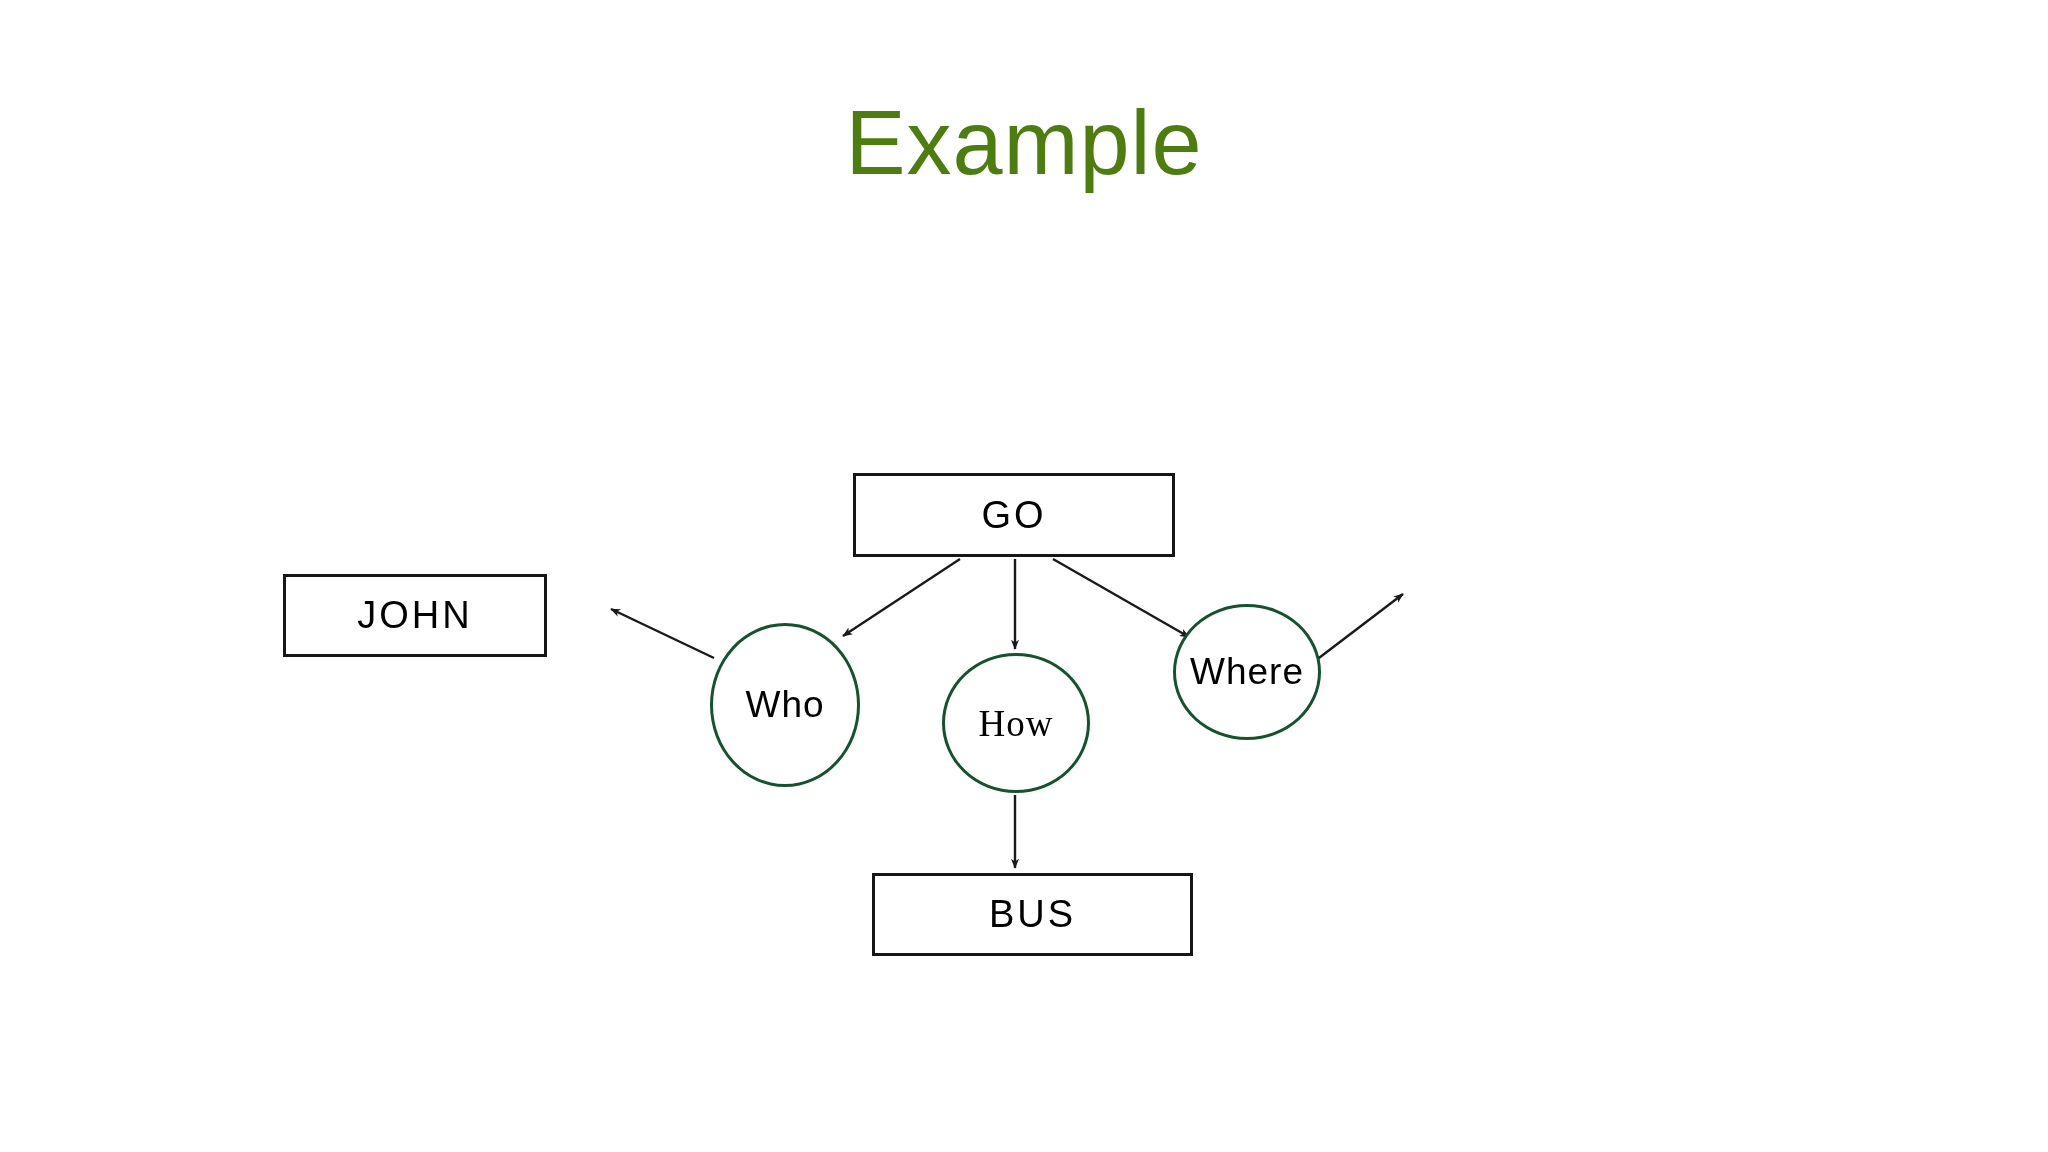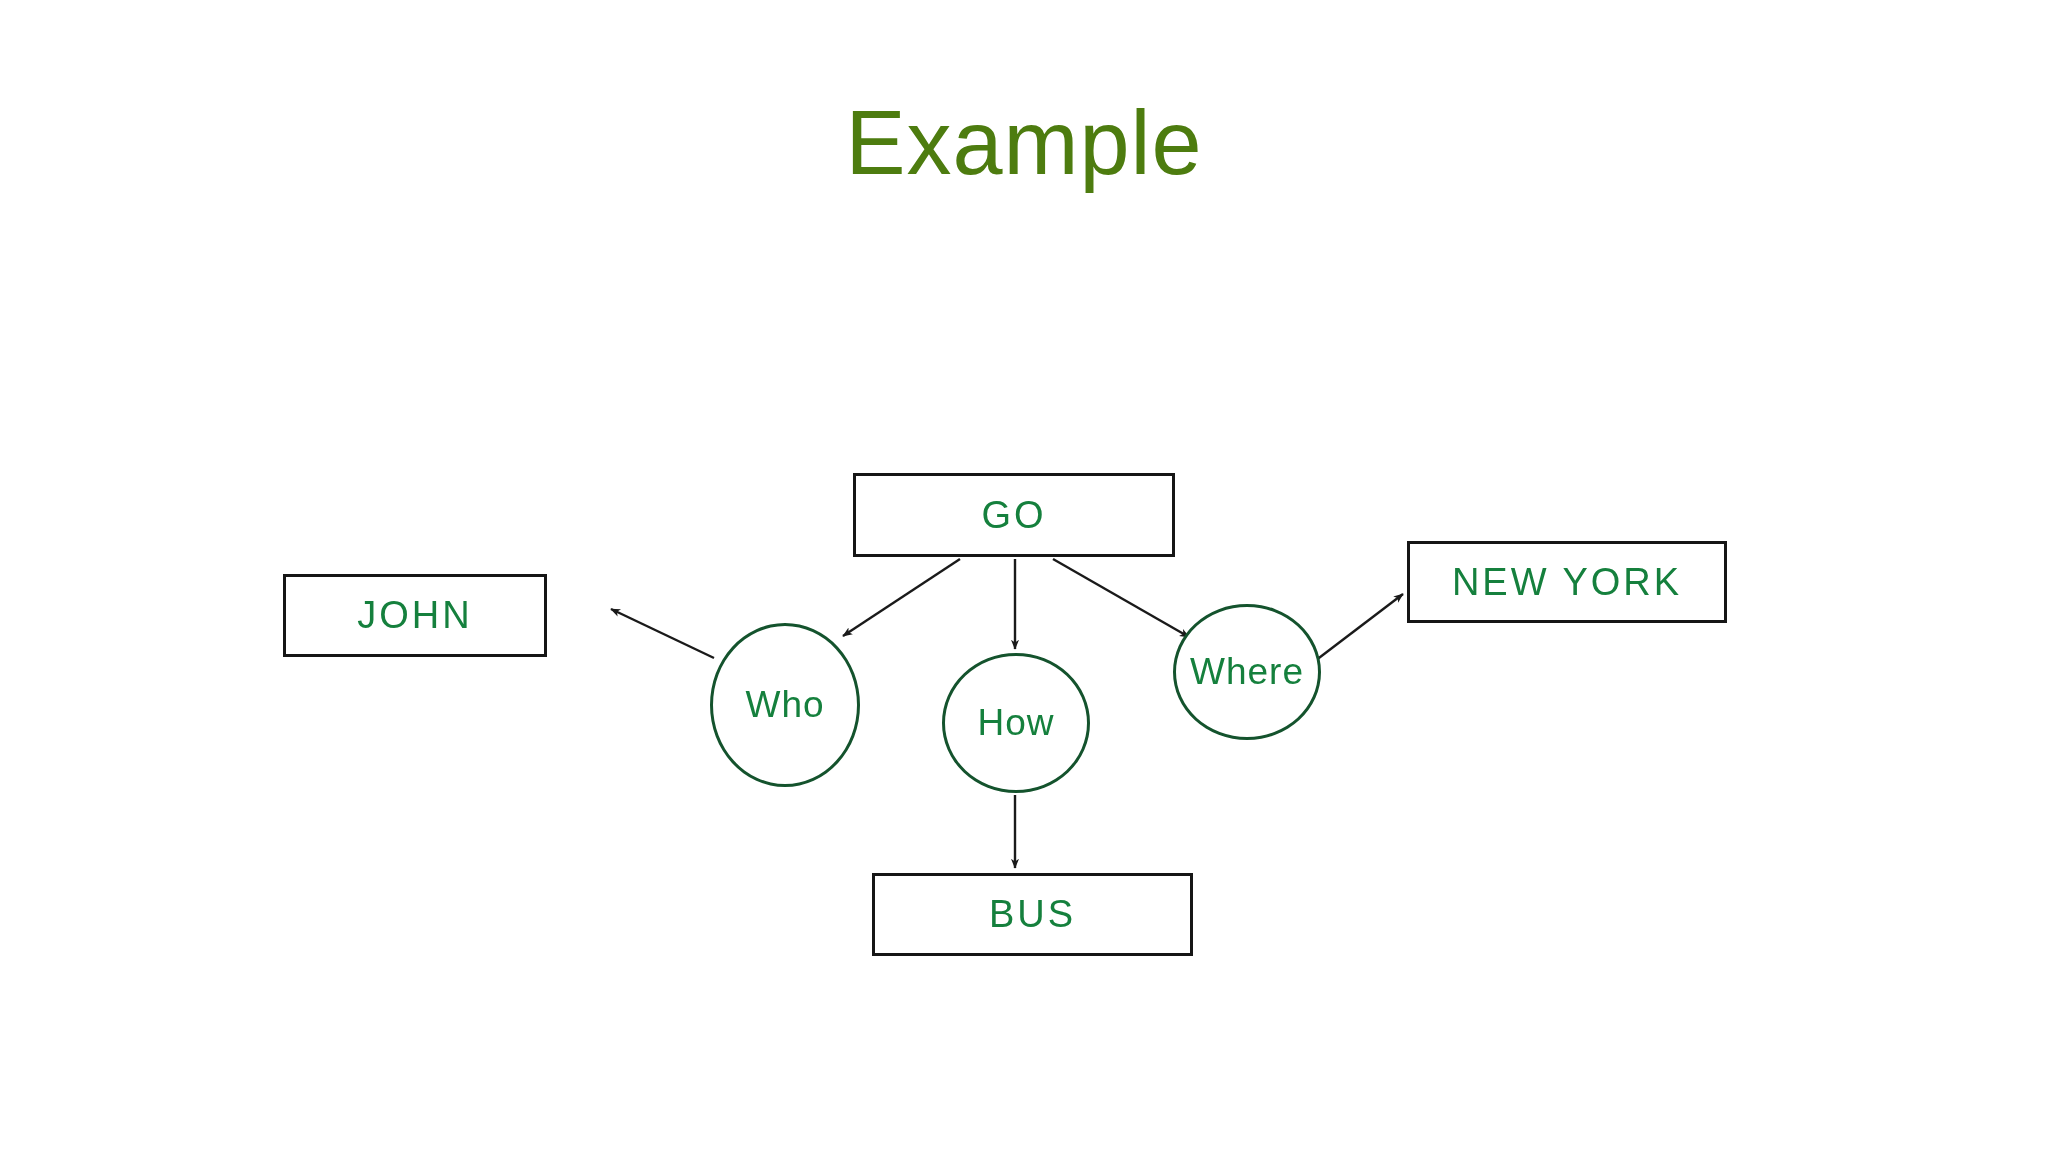--- a/index.html
+++ b/index.html
@@ -43,38 +43,38 @@
     box-sizing: border-box;
   }
   .node.box {
     border: 3px solid #161616;
   }
   .node.circle {
     border: 3px solid #14532d;
     border-radius: 50%;
   }
   .node-label {
-    color: #15803d;
+    color: #000000;
     white-space: nowrap;
   }
   .box .node-label {
     font-size: 38px;
     letter-spacing: 3px;
   }
   .circle .node-label {
     font-size: 37px;
     letter-spacing: 1px;
   }
   
   #box-go        { left: 853px;  top: 473px; width: 322px; height: 84px; }
   #box-john      { left: 283px;  top: 574px; width: 264px; height: 83px; }
   #box-new-york  { left: 1407px; top: 541px; width: 320px; height: 82px; }
   #box-bus       { left: 872px;  top: 873px; width: 321px; height: 83px; }
   #circle-who    { left: 710px;  top: 623px; width: 150px; height: 164px; }
-  #circle-how    { left: 942px;  top: 653px; width: 148px; height: 140px; }
+  #circle-how    { left: 942px;  top: 653px; width: 148px; height: 140px; font-family: Liberation Serif, serif; }
   #circle-where  { left: 1173px; top: 604px; width: 148px; height: 136px; }
 </style>
 </head>
 <body>
 
 <div class="slide">
 
   <div class="slide-title" style="color: #4d7c0f;">Example</div>
 
   <svg class="connector-layer" viewBox="0 0 2048 1152" xmlns="http://www.w3.org/2000/svg">
@@ -94,23 +94,20 @@
   </svg>
 
   <div class="node box" id="box-go">
     <span class="node-label">GO</span>
   </div>
 
   <div class="node box" id="box-john">
     <span class="node-label">JOHN</span>
   </div>
 
-  <div class="node box" id="box-new-york">
-    <span class="node-label">NEW YORK</span>
-  </div>
 
   <div class="node box" id="box-bus">
     <span class="node-label">BUS</span>
   </div>
 
   <div class="node circle" id="circle-who">
     <span class="node-label">Who</span>
   </div>
 
   <div class="node circle" id="circle-how">

